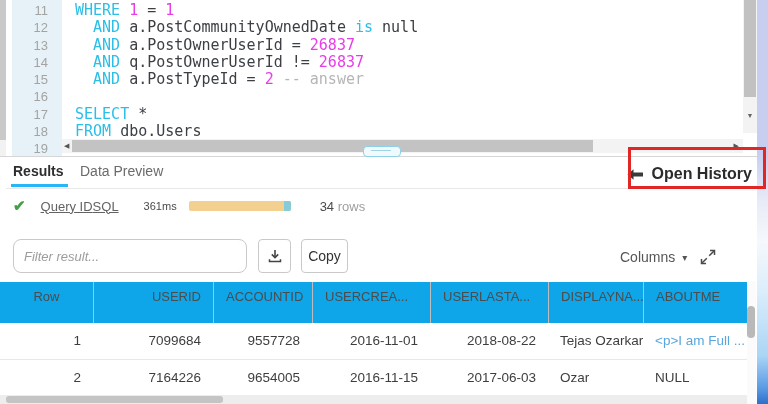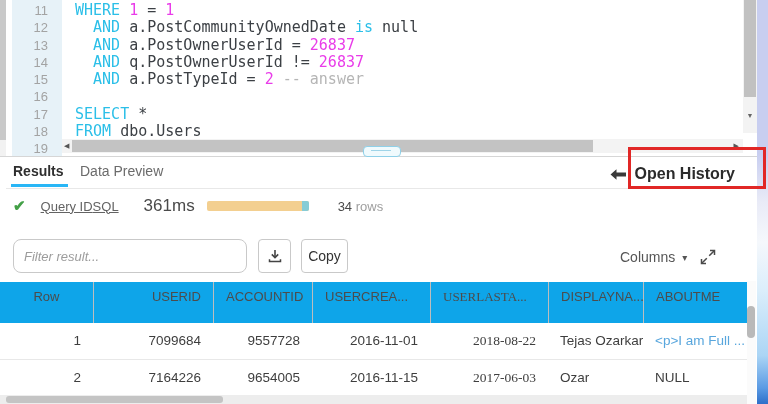--- a/index.html
+++ b/index.html
@@ -37,37 +37,37 @@
 
   
   .resize-handle{position:absolute;left:363px;top:146px;width:36px;height:9px;background:#f0fafd;
                  border:1px solid #8fd0e8;border-radius:4px;z-index:20;}
   .resize-handle::after{content:"";position:absolute;left:7px;top:3px;width:20px;height:1px;background:#9fd4e8;}
 
   
   .results{position:absolute;left:0;top:156px;width:757px;height:248px;background:#fff;
            border-top:1px solid #d6d6d6;box-sizing:content-box;overflow:hidden;}
 
-  .tabs{position:absolute;left:6px;top:0;right:17px;height:31px;border-bottom:1px solid #e8e8e8;}
+  .tabs{position:absolute;left:6px;top:0;right:0;height:31px;border-bottom:1px solid #e8e8e8;}
   .tab-results{position:absolute;left:7px;top:6px;font-size:14px;font-weight:bold;color:#2f2f2f;}
   .tab-underline{position:absolute;left:5px;top:27px;width:57px;height:3px;background:#29b6f6;}
   .tab-preview{position:absolute;left:74px;top:6px;font-size:14px;color:#6b6b6b;}
 
   .open-history{position:absolute;right:5px;top:7px;height:20px;display:flex;align-items:center;gap:9px;cursor:pointer;}
   .open-history .oh-label{font-size:16px;font-weight:bold;color:#2b2b2b;}
 
   .red-box{position:absolute;left:628px;top:147px;width:138px;height:42px;box-sizing:border-box;
            border:3px solid #e12726;z-index:30;pointer-events:none;}
 
   .status{position:absolute;left:13px;top:38px;height:22px;display:flex;align-items:center;}
   .check{color:#43a047;font-size:15px;font-weight:bold;margin-right:15px;}
   .status .qlink{font-size:13px;color:#636363;text-decoration:underline;}
   .qid{}
   .sqllink{margin-right:25px;}
-  .time{font-size:17px;color:#4a4a4a;margin-right:12px;}
+  .time{font-size:11px;color:#4a4a4a;margin-right:12px;}
   .bar{width:102px;height:10px;background:#f3cf90;border-radius:2px;position:relative;margin-right:29px;}
   .bar .tip{position:absolute;right:0;top:0;width:7px;height:10px;background:#86ccd6;border-radius:0 2px 2px 0;}
   .rowcount{font-size:13px;color:#4a4a4a;}
   .rowcount .muted{color:#9e9e9e;}
 
   .filter-input{position:absolute;left:13px;top:82px;width:234px;height:34px;box-sizing:border-box;
                 border:1px solid #c9c9c9;border-radius:8px;padding:0 10px;font-size:13px;
                 font-family:"Liberation Sans",sans-serif;color:#444;outline:none;}
   .filter-input::placeholder{font-style:italic;color:#9c9c9c;}
   .btn{position:absolute;top:82px;height:34px;box-sizing:border-box;border:1px solid #c9c9c9;border-radius:4px;
@@ -84,21 +84,21 @@
   .th{box-sizing:border-box;line-height:29px;font-size:13px;color:#4c4c4c;padding:0 12px;
       overflow:hidden;white-space:nowrap;}
   .th + .th{border-left:1px solid #bdbdbd;}
   .tr{display:flex;height:35.5px;border-bottom:1px solid #e8e8e8;background:#fff;}
   .td{box-sizing:border-box;line-height:35.5px;font-size:13.5px;color:#3e3e3e;padding:0 12px;
       overflow:hidden;white-space:nowrap;}
   .c1{width:93px;text-align:right;}
   .c2{width:120px;text-align:right;}
   .c3{width:99px;text-align:right;}
   .c4{width:118px;text-align:right;}
-  .c5{width:118px;text-align:right;font-family:Liberation Serif, serif;}
+  .c5{width:118px;text-align:right;}
   .c6{width:95px;text-align:left;}
   .c7{width:112px;text-align:left;}
   .thead .c1{text-align:center;}
   .thead .c4,.thead .c5{text-align:left;}
   .cell-link{color:#58a6dd;}
 
   
   .table-vscroll{position:absolute;left:747px;top:281px;width:9px;height:123px;background:#fbfbfb;}
   .table-vscroll .tvthumb{position:absolute;left:0;top:25px;width:8px;height:32px;background:#b9b9b9;border-radius:4px;}
   .bottom-scroll{position:absolute;left:0;top:395px;width:747px;height:9px;background:#ededed;z-index:15;}

